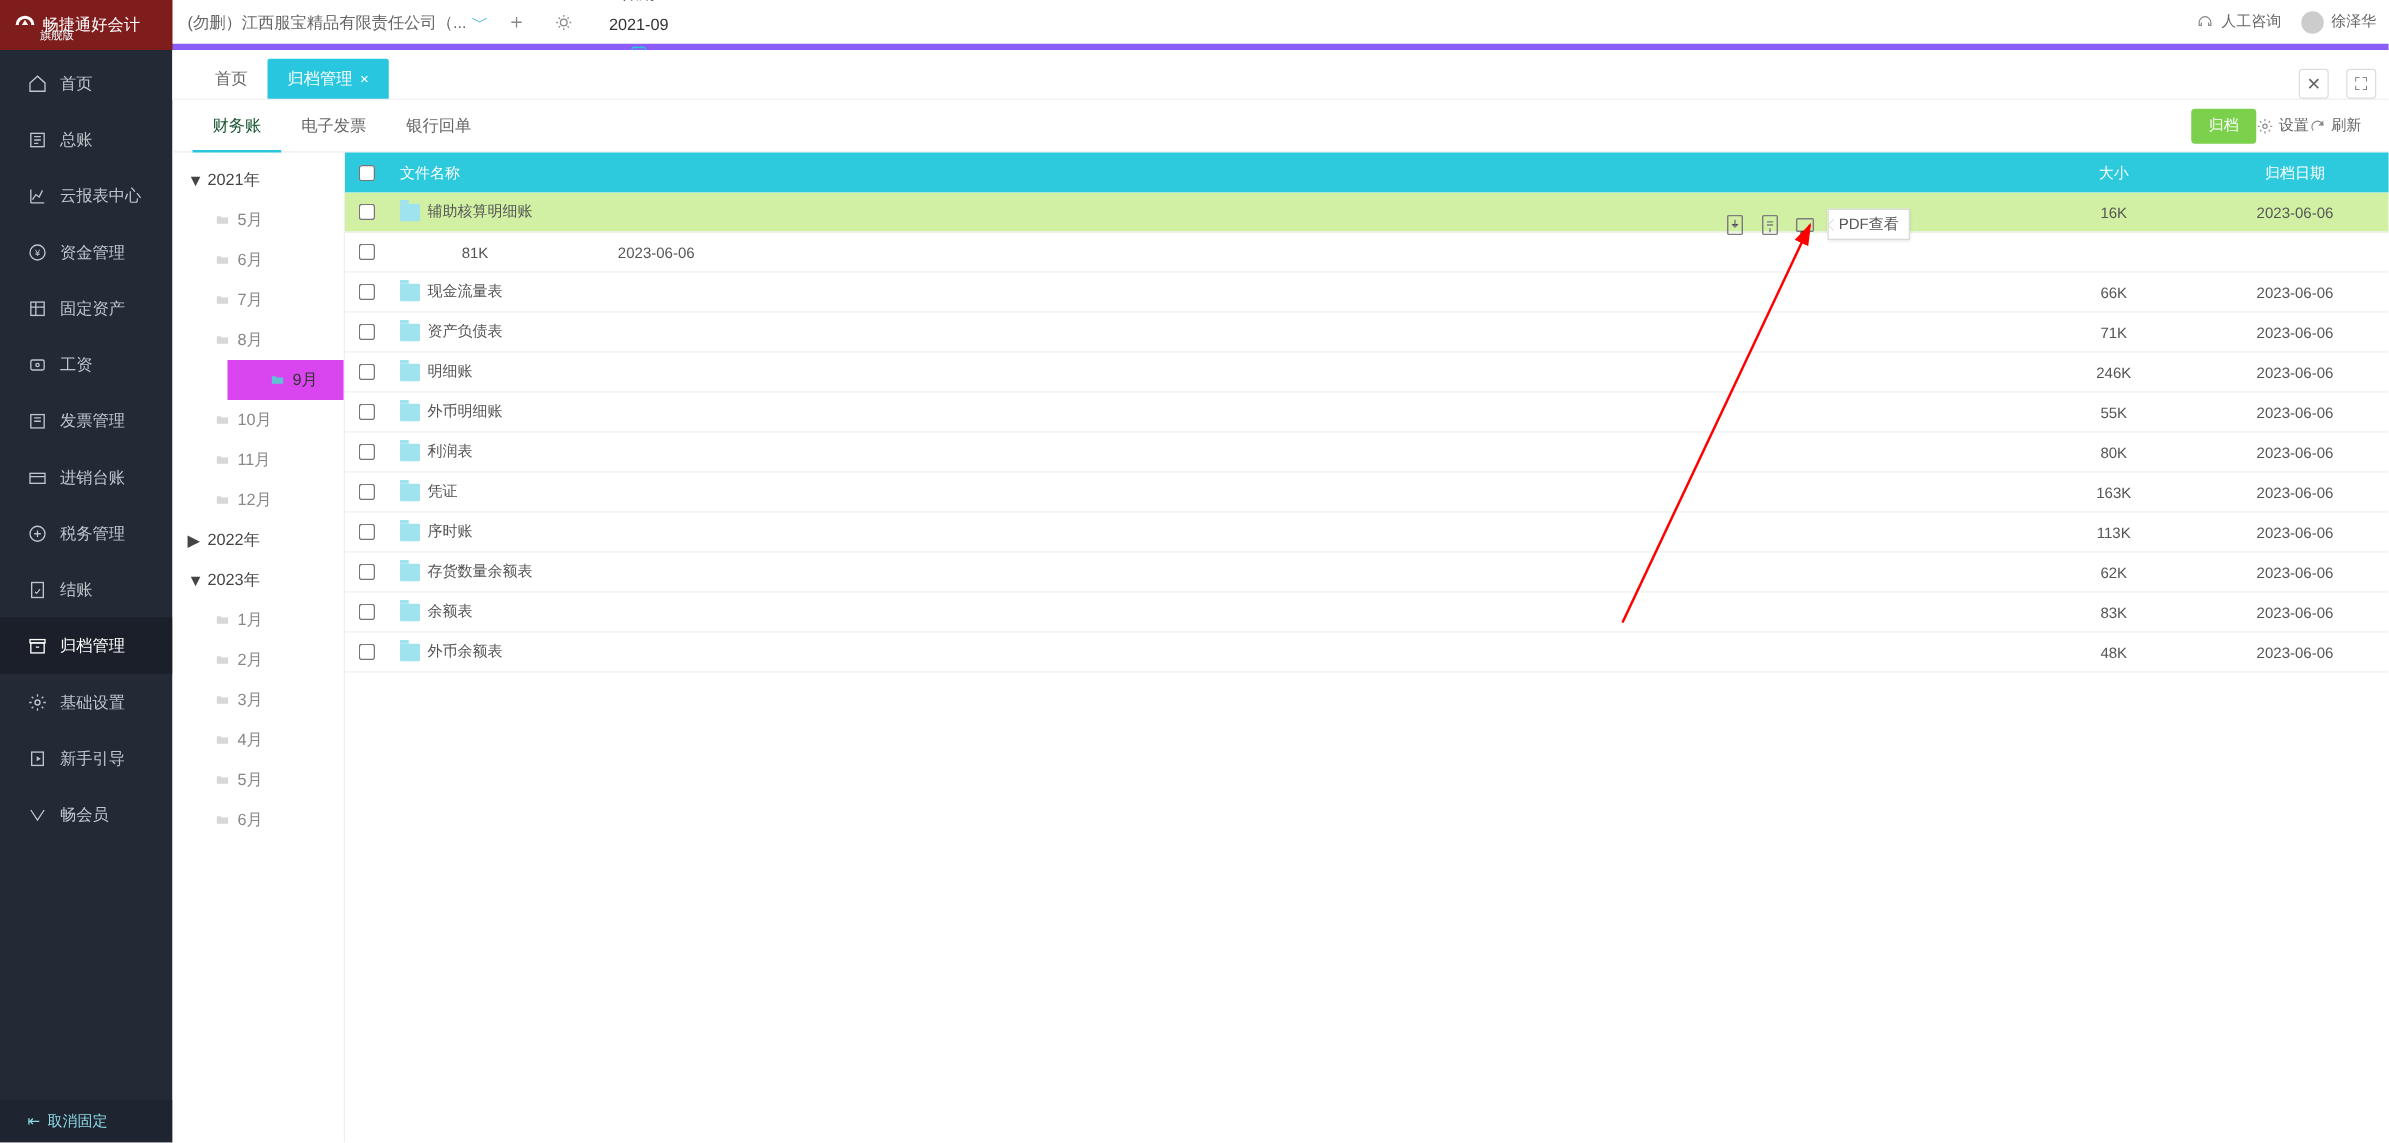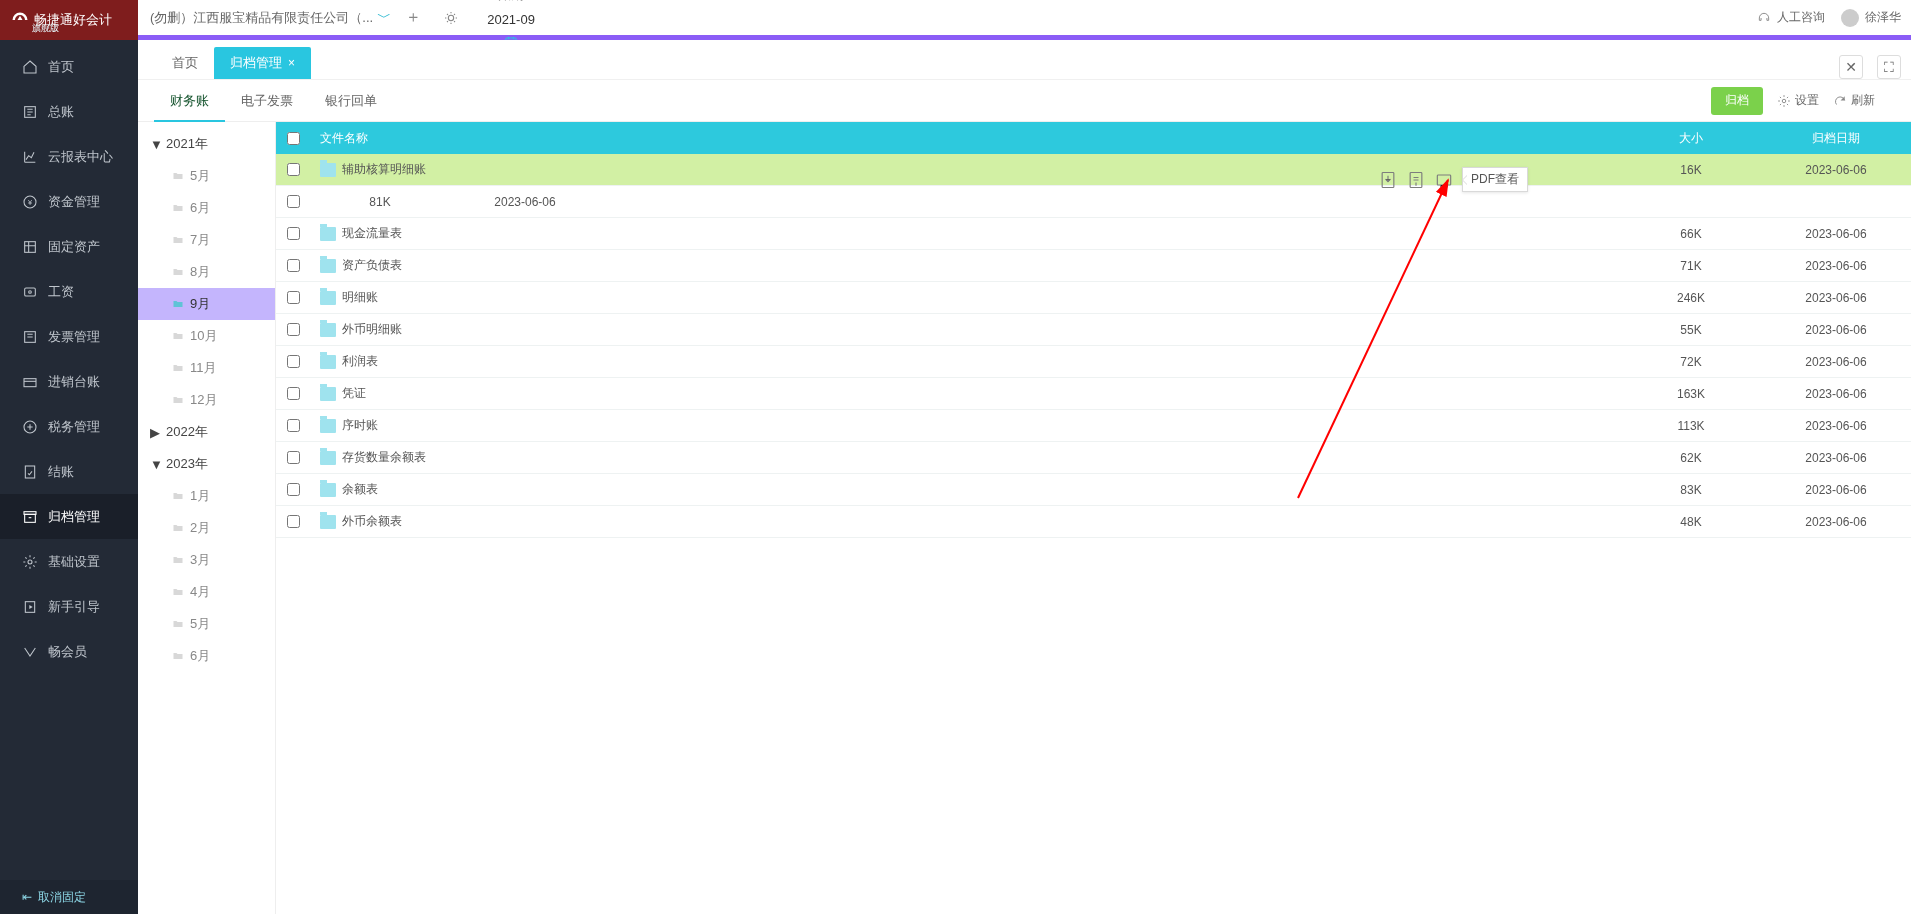--- a/index.html
+++ b/index.html
@@ -44,30 +44,30 @@
   .tab.active{background:#29c6e0;color:#fff;border-radius:2px 2px 0 0;}
   .tab.active .tab-x{margin-left:6px;font-size:12px;cursor:pointer;}
   .tab-close-area{margin-left:auto;display:flex;align-items:center;gap:14px;padding-right:10px;}
   .tclose{width:24px;height:24px;border:1px solid #ddd;border-radius:3px;display:flex;align-items:center;justify-content:center;color:#666;font-size:14px;cursor:pointer;}
 
   
   .subtabs-row{height:42px;display:flex;align-items:center;border-bottom:1px solid #eee;padding-left:16px;}
   .subtab{padding:0 16px;height:42px;line-height:42px;font-size:13px;color:#666;cursor:pointer;}
   .subtab.active{color:#14532d;border-bottom:2px solid #29c6e0;}
 
-  .subtabs-actions{margin-left:auto;display:flex;align-items:center;gap:14px;padding-right:36px;font-size:12px;color:#666;}
+  .subtabs-actions{margin-left:auto;display:flex;align-items:center;padding-right:22px;font-size:12px;color:#666;}
   .btn-archive{background:#7bd14b;color:#fff;border:none;height:28px;padding:0 14px;border-radius:3px;font-size:12px;cursor:pointer;}
   .link-act{display:flex;align-items:center;gap:4px;cursor:pointer;}
 
   .content{flex:1;display:flex;min-height:0;}
   .tree{width:138px;flex:0 0 138px;border-right:1px solid #eee;padding-top:6px;overflow:auto;}
   .tree-item{display:flex;align-items:center;gap:6px;height:32px;padding-left:12px;font-size:13px;color:#666;cursor:pointer;}
   .tree-item.year{font-weight:400;color:#444;}
   .tree-item.month{padding-left:34px;color:#888;}
-  .tree-item.month.sel{background:#c4b5fd;color:#333;}
+  .tree-item.month.sel{background:#d946ef;color:#333;margin-left:44px;}
   .tree-ic{width:12px;height:12px;}
   .caret{width:10px;display:inline-block;}
   .fold-ic{color:#c9c9c9;}
 
   .table-wrap{flex:1;display:flex;flex-direction:column;min-width:0;}
   .thead{display:flex;align-items:center;height:32px;background:#2dc9dd;color:#fff;font-size:12px;}
   .tcell{padding:0 10px;display:flex;align-items:center;height:100%;}
   .c-chk{width:34px;justify-content:center;}
   .c-name{flex:1;}
   .c-size{width:140px;justify-content:center;}
@@ -523,21 +523,21 @@
                 <div class="tcell c-date">2023-06-06</div>
               </div>
               <div class="trow">
                 <div class="tcell c-chk">
                   <input type="checkbox" style="">
                 </div>
                 <div class="tcell c-name">
                   <span class="file-ic"></span>
                   <span>利润表</span>
                 </div>
-                <div class="tcell c-size">72K</div>
+                <div class="tcell c-size">80K</div>
                 <div class="tcell c-date">2023-06-06</div>
               </div>
               <div class="trow">
                 <div class="tcell c-chk">
                   <input type="checkbox" style="">
                 </div>
                 <div class="tcell c-name">
                   <span class="file-ic"></span>
                   <span>凭证</span>
                 </div>

